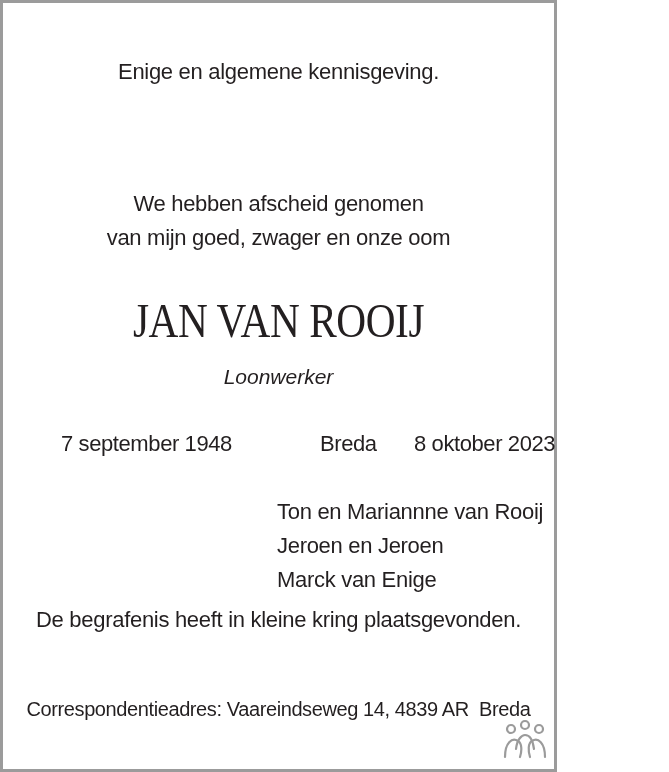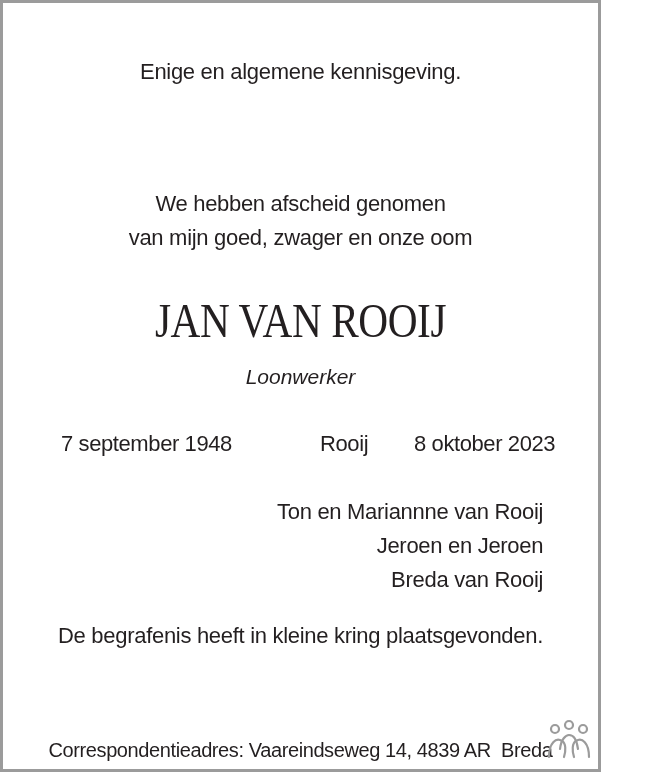--- a/index.html
+++ b/index.html
@@ -1,19 +1,19 @@
 <!DOCTYPE html>
 <html><head>
   <meta charset="utf-8">
   <style>
     html, body { margin: 0; padding: 0; background: #ffffff; }
     body { width: 669px; height: 772px; position: relative; overflow: hidden; }
     .frame {
       position: absolute; left: 0; top: 0;
-      width: 601px; height: 772px;
+      width: 557px; height: 772px;
       box-sizing: border-box;
       border: 3px solid #9b9b9b;
       background: #ffffff;
       color: #231f20;
       font-family: "Liberation Sans", "DejaVu Sans", sans-serif;
     }
     .line {
       position: absolute; left: 0; width: 100%;
       text-align: center;
       font-size: 22px;
@@ -39,24 +39,24 @@
     .dates {
       position: absolute; top: 428px; left: 0; width: 100%;
       font-size: 22px; letter-spacing: -0.4px;
     }
     .dates span { position: absolute; white-space: nowrap; }
     .d-birth { left: 58px; }
     .d-place { left: 317px; }
     .d-death { left: 411px; }
     .family {
       position: absolute; left: 274px; top: 492px;
-      font-size: 22px; line-height: 34px; letter-spacing: -0.3px; text-align: right;
+      font-size: 22px; line-height: 34px; letter-spacing: -0.3px;
     }
     .family div { white-space: nowrap; }
-    .funeral { top: 620px; text-align: center; }
+    .funeral { top: 604px; text-align: center; }
     .address { top: 695px; font-size: 20px; letter-spacing: -0.4px; }
     .logo {
       position: absolute; right: 6px; bottom: 8px;
       width: 46px; height: 42px;
     }
   </style>
 </head>
 <body>
 
 <div class="frame">
@@ -66,33 +66,33 @@
 
   <div class="line" style="top:188px;">We hebben afscheid genomen</div>
   <div class="line" style="top:222px;">van mijn goed, zwager en onze oom</div>
 
   <div class="name">JAN VAN ROOIJ</div>
 
   <div class="occupation">Loonwerker</div>
 
   <div class="dates">
     <span class="d-birth">7 september 1948</span>
-    <span class="d-place">Rooij</span>
+    <span class="d-place">Breda</span>
     <span class="d-death">8 oktober 2023</span>
   </div>
 
   <div class="family">
     <div>Ton en Mariannne van Rooij</div>
     <div>Jeroen en Jeroen</div>
-    <div>Breda van Rooij</div>
+    <div>Marck van Enige</div>
   </div>
 
   <div class="line funeral">De begrafenis heeft in kleine kring plaatsgevonden.</div>
 
-  <div class="line address" style="white-space:pre;margin-top:41px;">Correspondentieadres: Vaareindseweg 14, 4839 AR  Breda</div>
+  <div class="line address" style="white-space:pre;">Correspondentieadres: Vaareindseweg 14, 4839 AR  Breda</div>
 
   <div class="logo">
     <svg width="46" height="42" viewBox="0 0 46 42" fill="none" stroke="#9b9b9b" stroke-width="2.2" stroke-linecap="round">
       <circle cx="9" cy="10" r="4"></circle>
       <circle cx="23" cy="6" r="4"></circle>
       <circle cx="37" cy="10" r="4"></circle>
       <path d="M3 38 C3 24, 10 18, 16 22 C20 24, 20 32, 18 38"></path>
       <path d="M14 30 C15 20, 20 16, 23 16 C28 16, 31 22, 32 30"></path>
       <path d="M43 38 C43 24, 36 18, 30 22 C26 24, 26 32, 28 38"></path>
     </svg>

